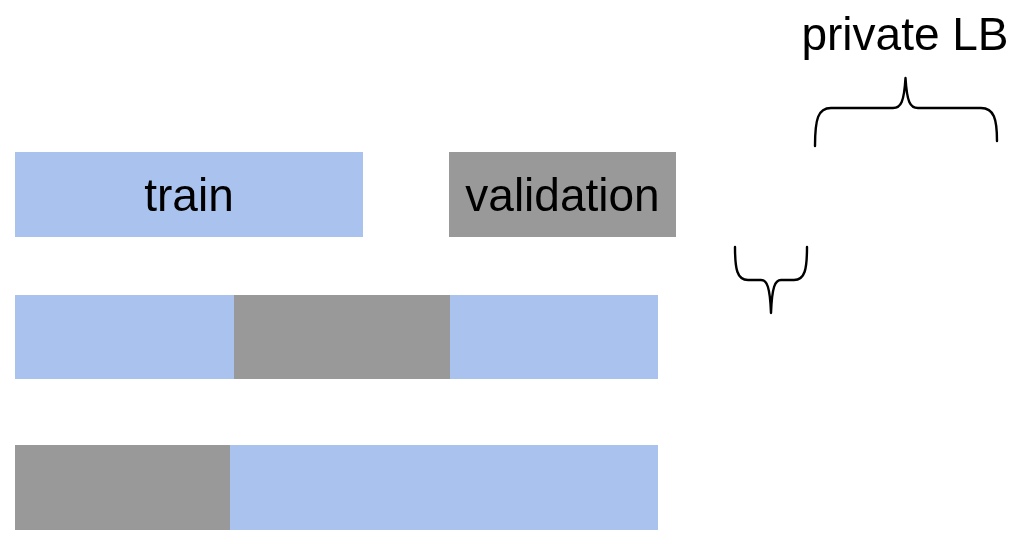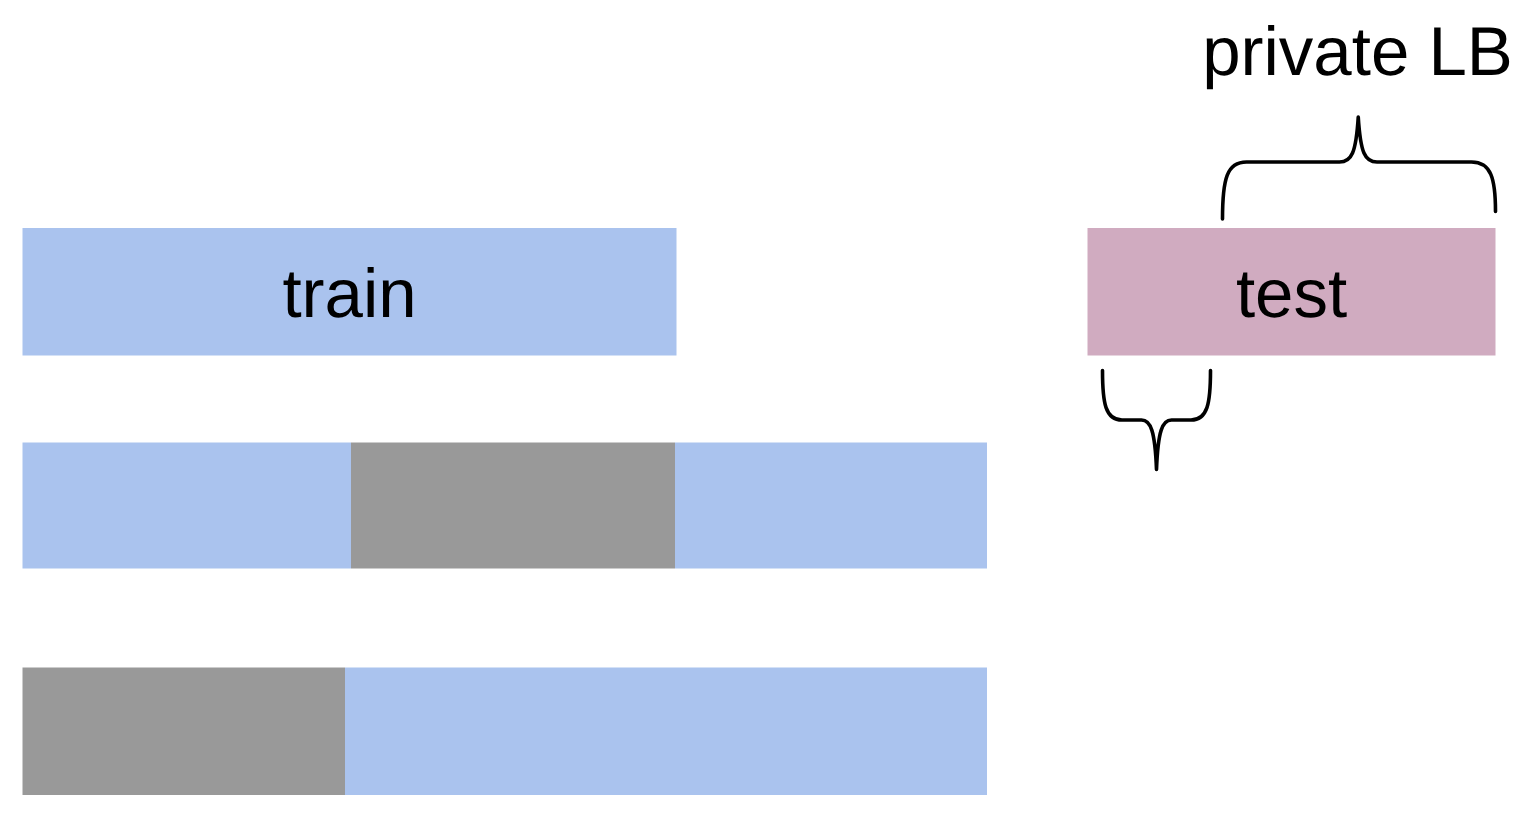--- a/index.html
+++ b/index.html
@@ -22,21 +22,21 @@
     font-size: 46px;
     color: var(--label-text, #000000);
     white-space: nowrap;
   }
   .seg.blue  { background: var(--train-blue, #aac3ee); }
   .seg.gray  { background: var(--validation-gray, #999999); }
   .seg.pink  { background: var(--test-pink, #d0abc0); }
 
   
   .r1 { top: 152px; height: 85px; }
-  .train-bar      { left: 15px;  width: 436px; }
+  .train-bar      { left: 15px;  width: 348px; }
   .validation-bar { left: 449px; width: 227px; }
   .test-bar       { left: 725px; width: 272px; }
 
   
   .r2 { top: 295px; height: 84px; }
   .f2-left  { left: 15px;  width: 219px; }
   .f2-mid   { left: 234px; width: 216px; }
   .f2-right { left: 450px; width: 208px; }
 
   
@@ -70,22 +70,22 @@
   }
 </style>
 </head>
 <body>
 
 <div class="canvas">
 
   <div class="seg blue r1 train-bar">
     <span>train</span>
   </div>
-  <div class="seg pink r1 test-bar">
-    <span>test</span>
+  <div class="seg gray r1 validation-bar">
+    <span>validation</span>
   </div>
 
   <div class="seg blue r2 f2-left"></div>
   <div class="seg gray r2 f2-mid"></div>
   <div class="seg blue r2 f2-right"></div>
 
   <div class="seg gray r3 f3-left"></div>
   <div class="seg blue r3 f3-right"></div>
 
   <div class="annotation private-lb-label">private LB</div>

